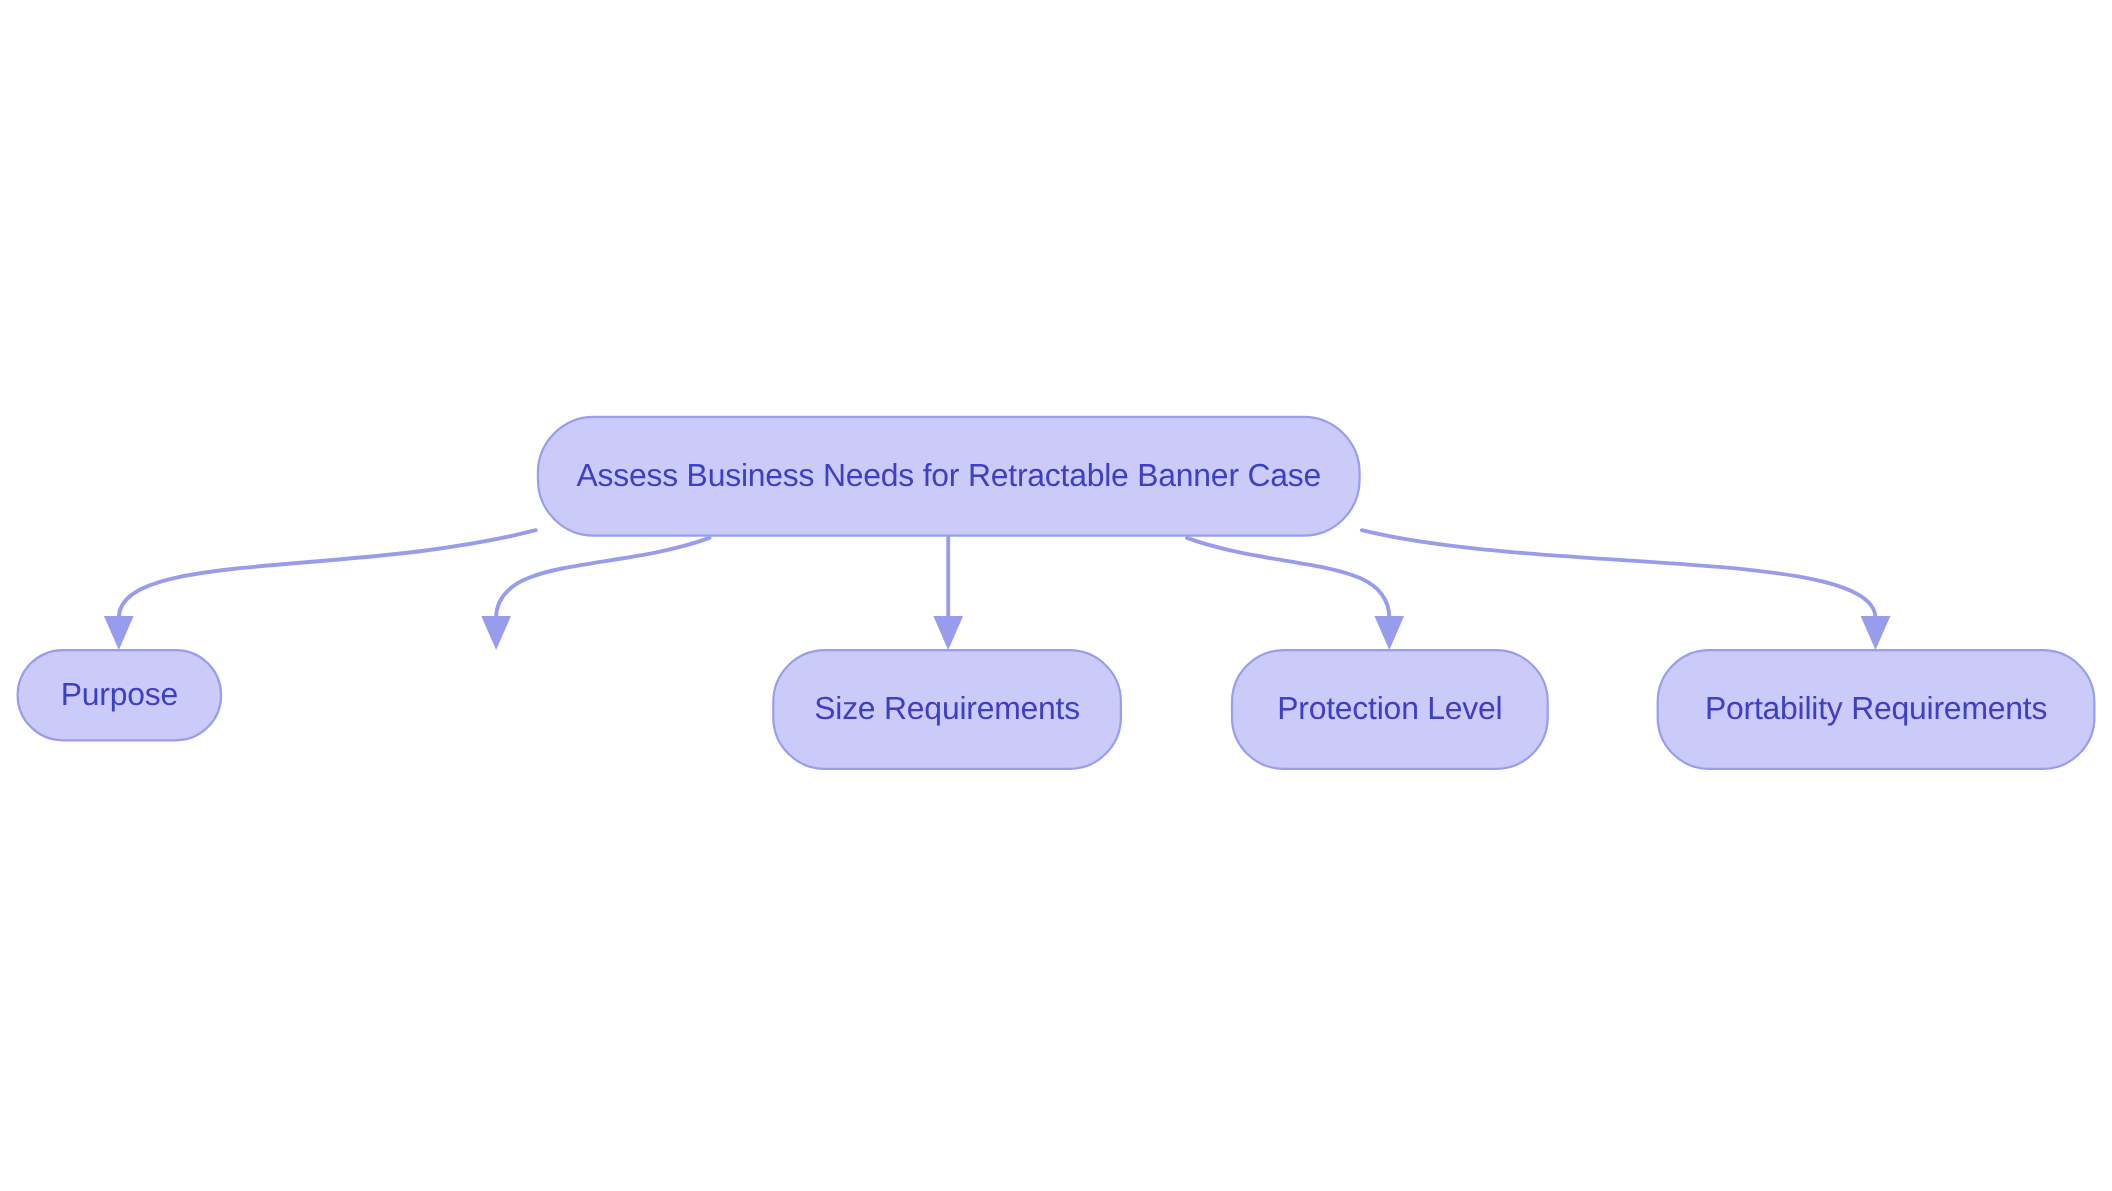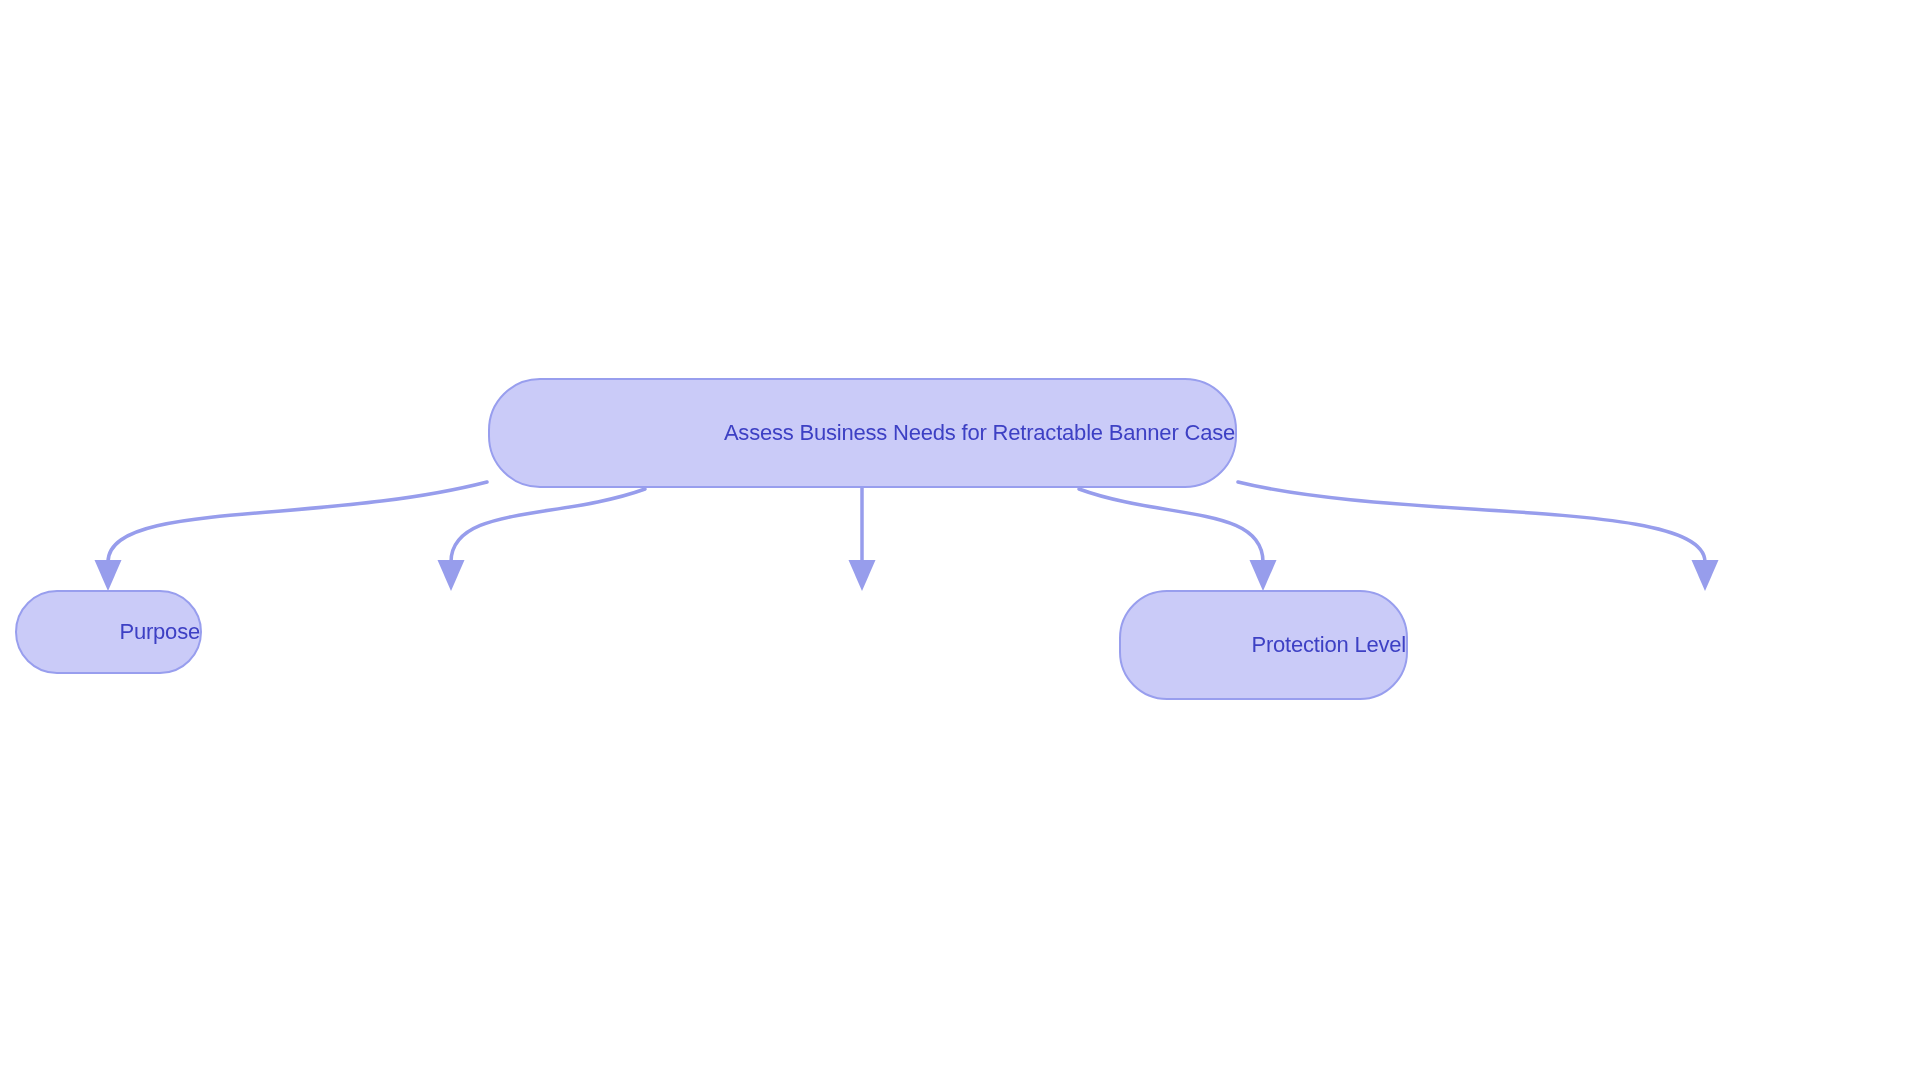--- a/index.html
+++ b/index.html
@@ -34,26 +34,26 @@
     stroke-linecap: round;
   }
   .edges polygon {
     fill: var(--arrow);
     stroke: none;
   }
   .node {
     position: absolute;
     display: flex;
     align-items: center;
-    justify-content: flex-end;
+    justify-content: center;
     background: var(--node-fill);
     border: 2px solid var(--node-border);
     border-radius: 52px;
     color: var(--node-text);
-    font-size: 22px;
+    font-size: 29px;
     letter-spacing: -0.2px;
     text-align: center;
     white-space: nowrap;
   }
   .node-root        { left: 488px;  top: 378px; width: 749px; height: 110px; }
   .node-child       { border-radius: 48px; }
   .node-purpose     { left: 15px;   top: 590px; width: 187px; height: 84px; }
   .node-frequency   { left: 300px;  top: 590px; width: 302px; height: 110px; }
   .node-size        { left: 702px;  top: 590px; width: 318px; height: 110px; }
   .node-protection  { left: 1119px; top: 590px; width: 289px; height: 110px; }
@@ -84,19 +84,25 @@
 
   <div class="node node-root">
     <span>Assess Business Needs for Retractable Banner Case</span>
   </div>
 
   <div class="node node-child node-purpose">
     <span>Purpose</span>
   </div>
 
 
+  <div class="node node-child node-size">
+    <span>Size Requirements</span>
+  </div>
 
   <div class="node node-child node-protection">
     <span>Protection Level</span>
   </div>
 
+  <div class="node node-child node-portability">
+    <span>Portability Requirements</span>
+  </div>
 
 </div>
 
 </body></html>

